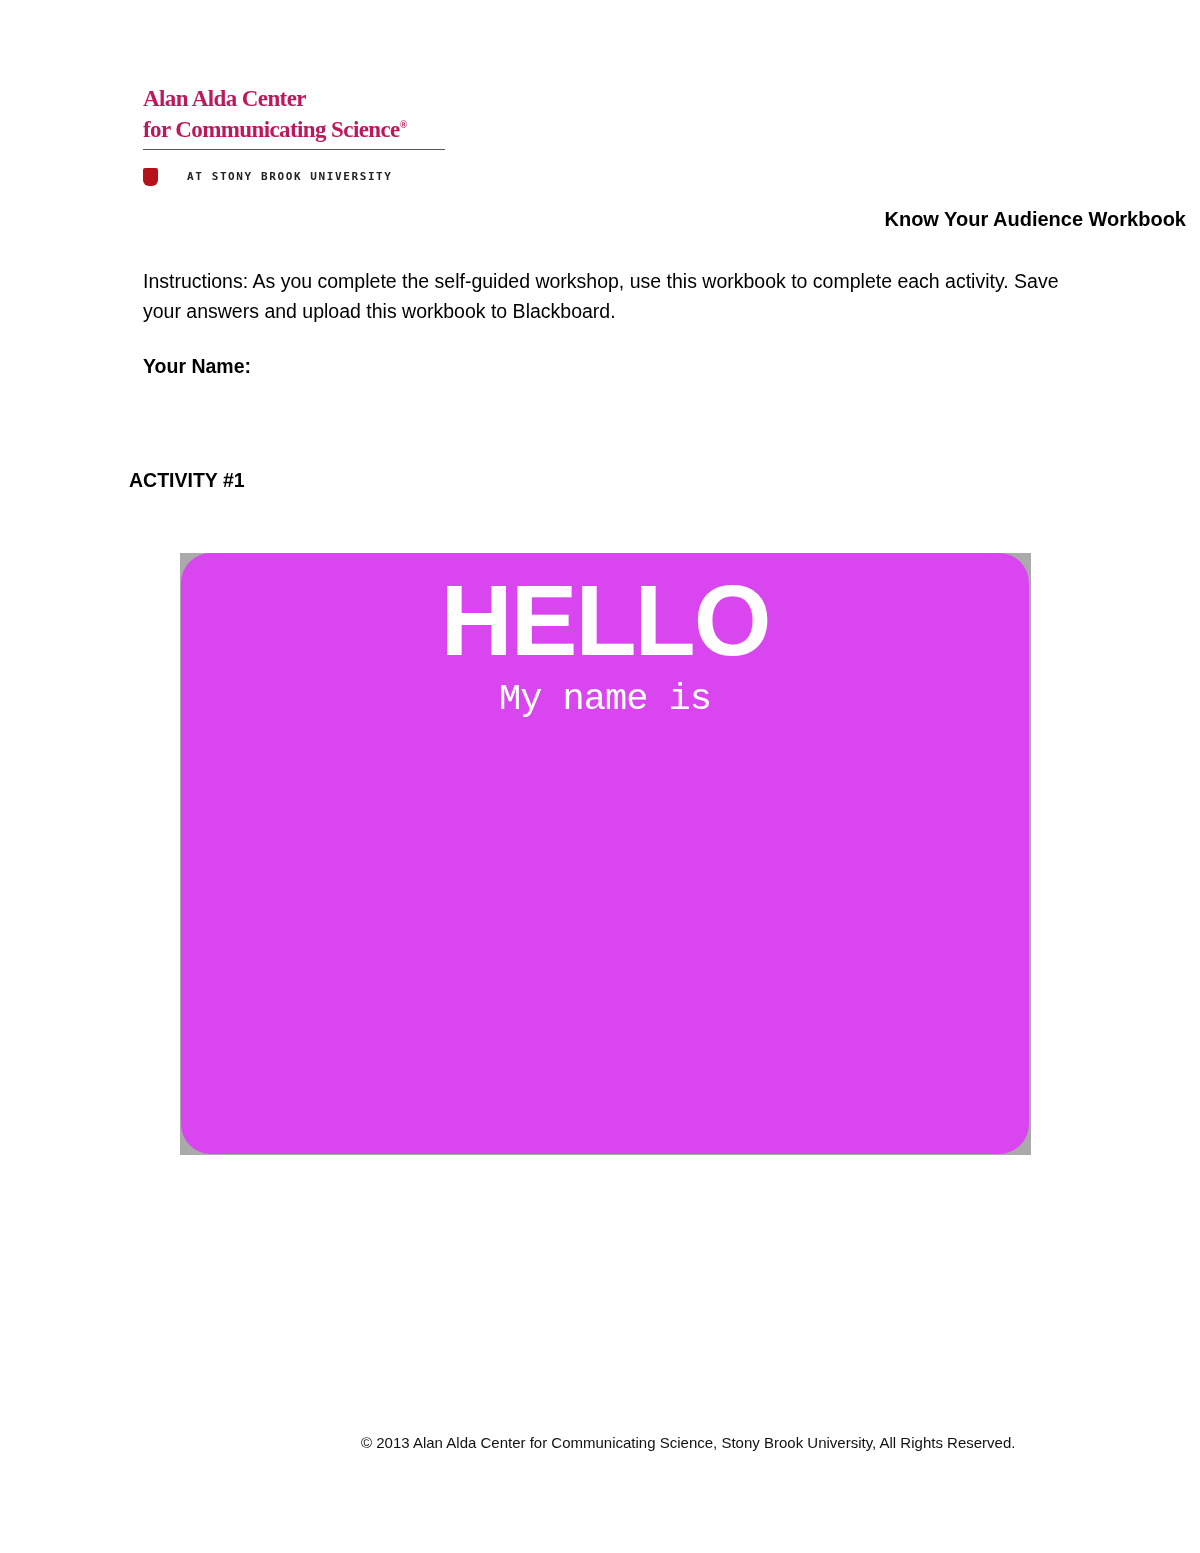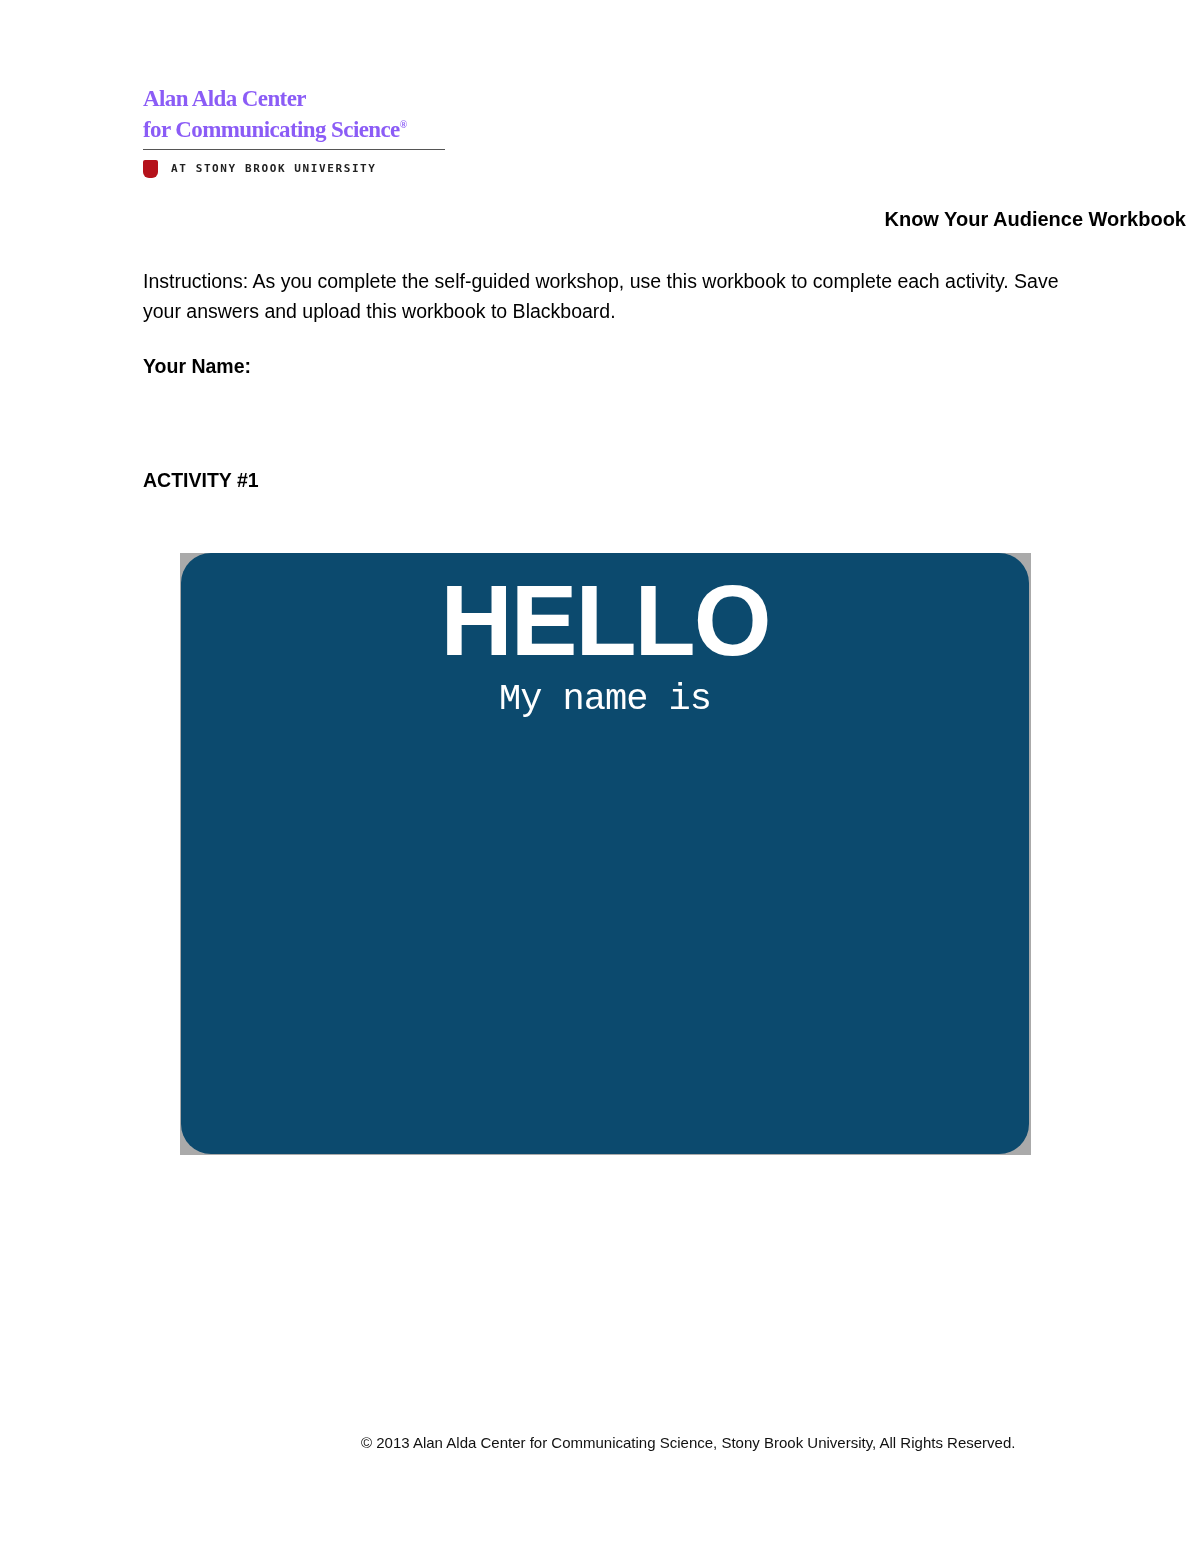--- a/index.html
+++ b/index.html
@@ -1,31 +1,31 @@
 <!DOCTYPE html>
 <html><head>
 <meta charset="utf-8">
 <style>
   html, body { margin: 0; padding: 0; background: #ffffff; }
   body { width: 1200px; height: 1553px; position: relative; overflow: hidden;
          font-family: "Liberation Sans", sans-serif; color: #000; }
   .logo { position: absolute; left: 143px; top: 86px; width: 304px; }
   .logo-line1, .logo-line2 { font-family: "Liberation Serif", "DejaVu Serif", serif; font-weight: bold;
-         color: #8b5cf6; font-size: 23px; line-height: 26px; letter-spacing: -0.6px; white-space: nowrap; }
+         color: #be185d; font-size: 23px; line-height: 26px; letter-spacing: -0.6px; white-space: nowrap; }
   .logo-rule { height: 1px; background: #555; margin-top: 6px; width: 302px; }
-  .logo-sub { display: flex; align-items: center; margin-top: 10px; }
+  .logo-sub { display: flex; align-items: center; margin-top: 18px; gap: 16px; }
   .shield { width: 15px; height: 18px; background: #b5121b; border-radius: 2px 2px 6px 6px; margin-right: 13px; }
   .logo-sub-text { font-family: "DejaVu Sans Mono", monospace; font-weight: bold; font-size: 11px; letter-spacing: 1.6px; color: #222; }
   .title { position: absolute; top: 208px; left: 0; width: 1186px; text-align: right; font-weight: bold; font-size: 20px; }
   .instructions { position: absolute; left: 143px; top: 266px; width: 920px; font-size: 19.5px; line-height: 30px; }
   .instructions b { font-weight: normal; }
   .name-label { position: absolute; left: 143px; top: 355px; font-weight: bold; font-size: 19.5px; }
-  .activity { position: absolute; left: 143px; top: 469px; font-weight: bold; font-size: 19.5px; }
+  .activity { position: absolute; left: 129px; top: 469px; font-weight: bold; font-size: 19.5px; }
   .badge-frame { position: absolute; left: 180px; top: 553px; width: 851px; height: 602px; background: #aaaaaa; }
-  .badge { position: absolute; left: 1px; top: 0; width: 848px; height: 601px; background: #0c4a6e; border-radius: 30px; overflow: hidden; }
+  .badge { position: absolute; left: 1px; top: 0; width: 848px; height: 601px; background: #d946ef; border-radius: 30px; overflow: hidden; }
   .badge-white { position: absolute; left: 0; top: 205px; width: 100%; height: 328px; background: #fff; border-right: 2px solid #aaa; box-sizing: border-box; }
   .hello { position: absolute; top: 10px; left: 0; width: 100%; text-align: center; color: #fff; font-size: 100px; font-weight: bold; letter-spacing: -2px; font-family: "Liberation Sans Narrow", "Liberation Sans", sans-serif; }
   .myname { position: absolute; top: 125px; left: 0; width: 100%; text-align: center; color: #fff; font-size: 37px; font-family: Liberation Mono, monospace; letter-spacing: -1px; }
   .prompt { position: absolute; left: 12px; font-size: 27px; font-family: "DejaVu Sans", sans-serif; color: #111; }
   .prompt u { text-decoration-thickness: 2px; text-underline-offset: 5px; }
   .p1 { top: 27px; }
   .p2 { top: 181px; }
   .footer { position: absolute; left: 361px; top: 1434px; font-size: 15px; color: #111; white-space: nowrap; }
 </style>
 </head>

